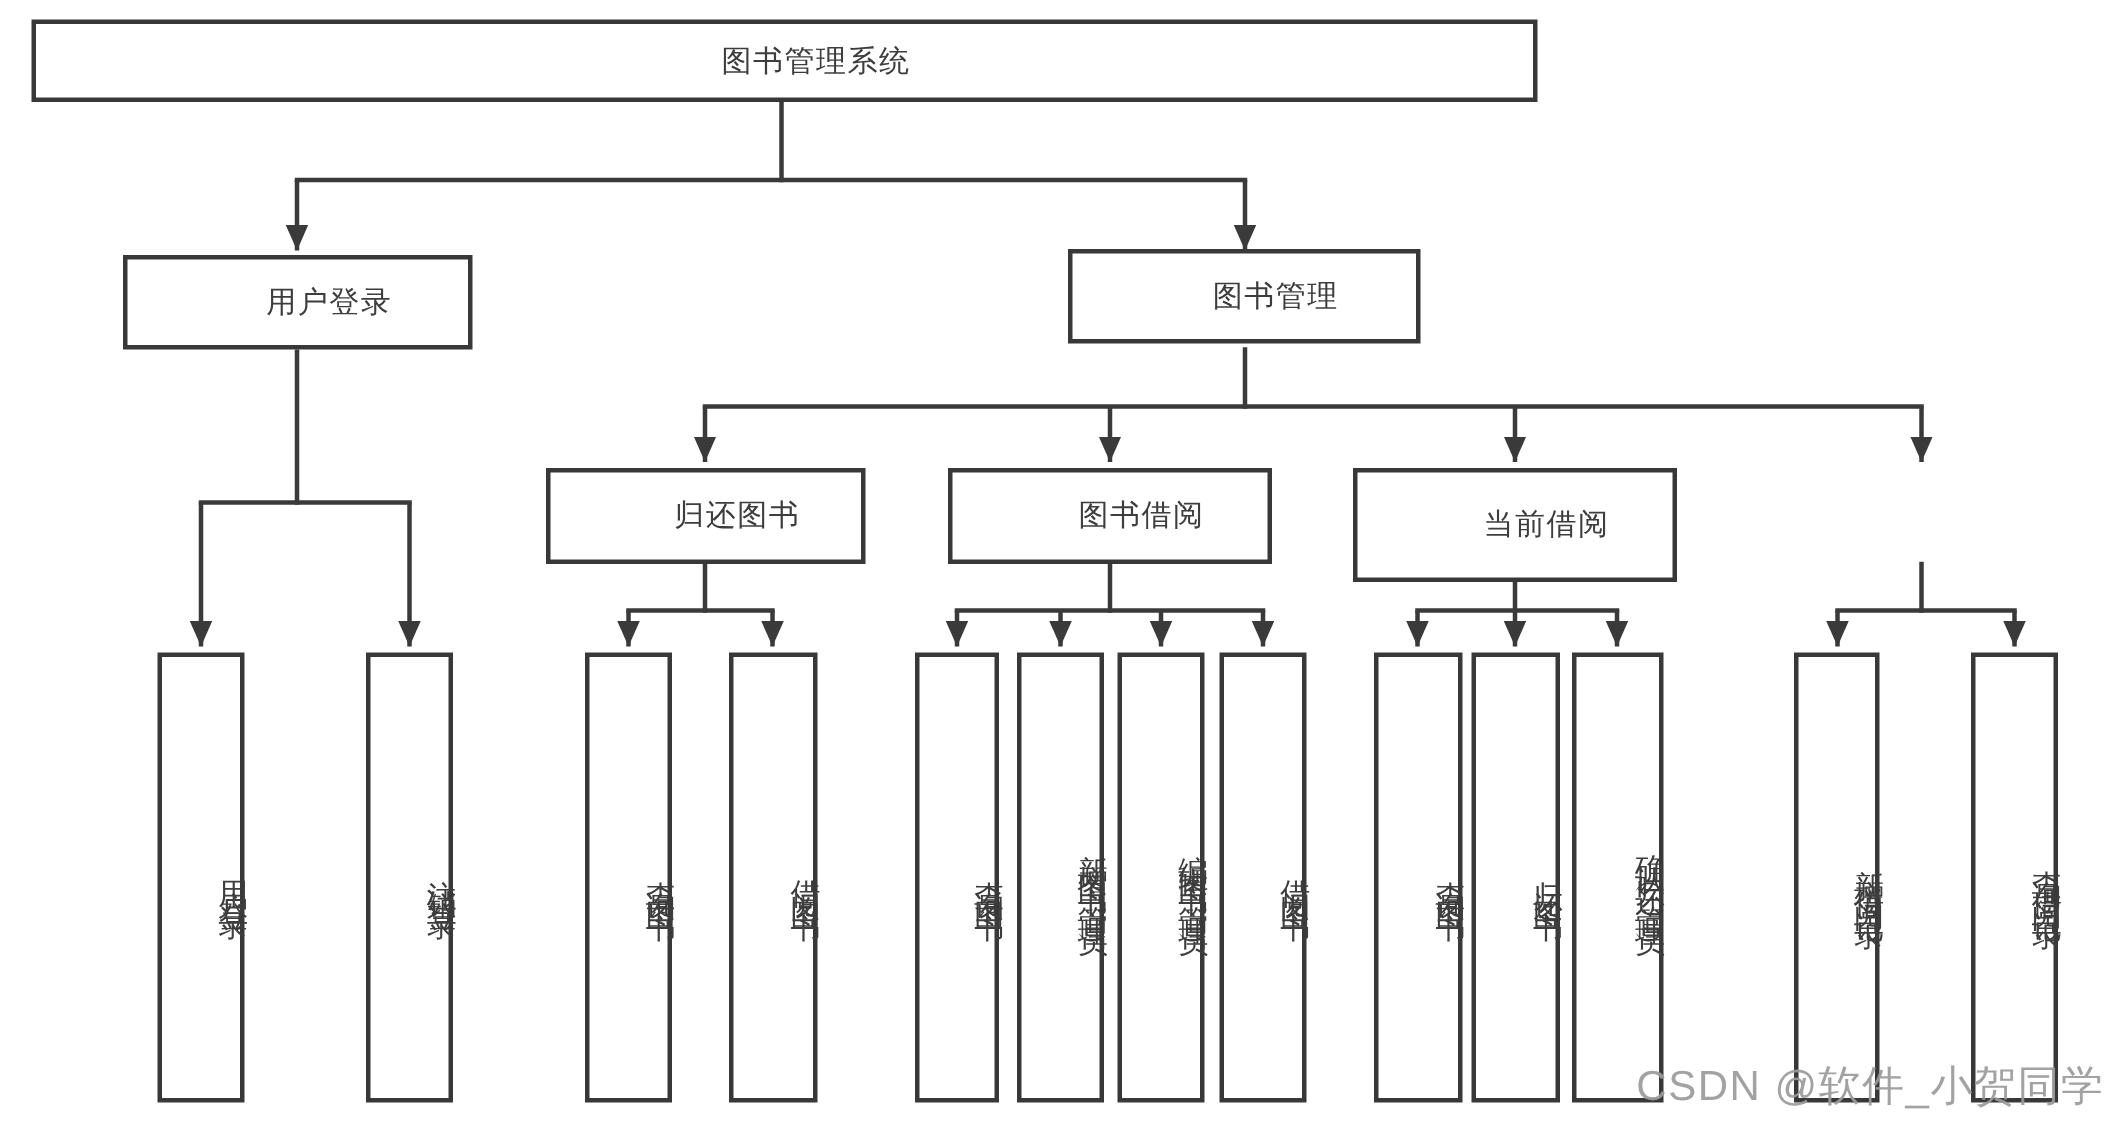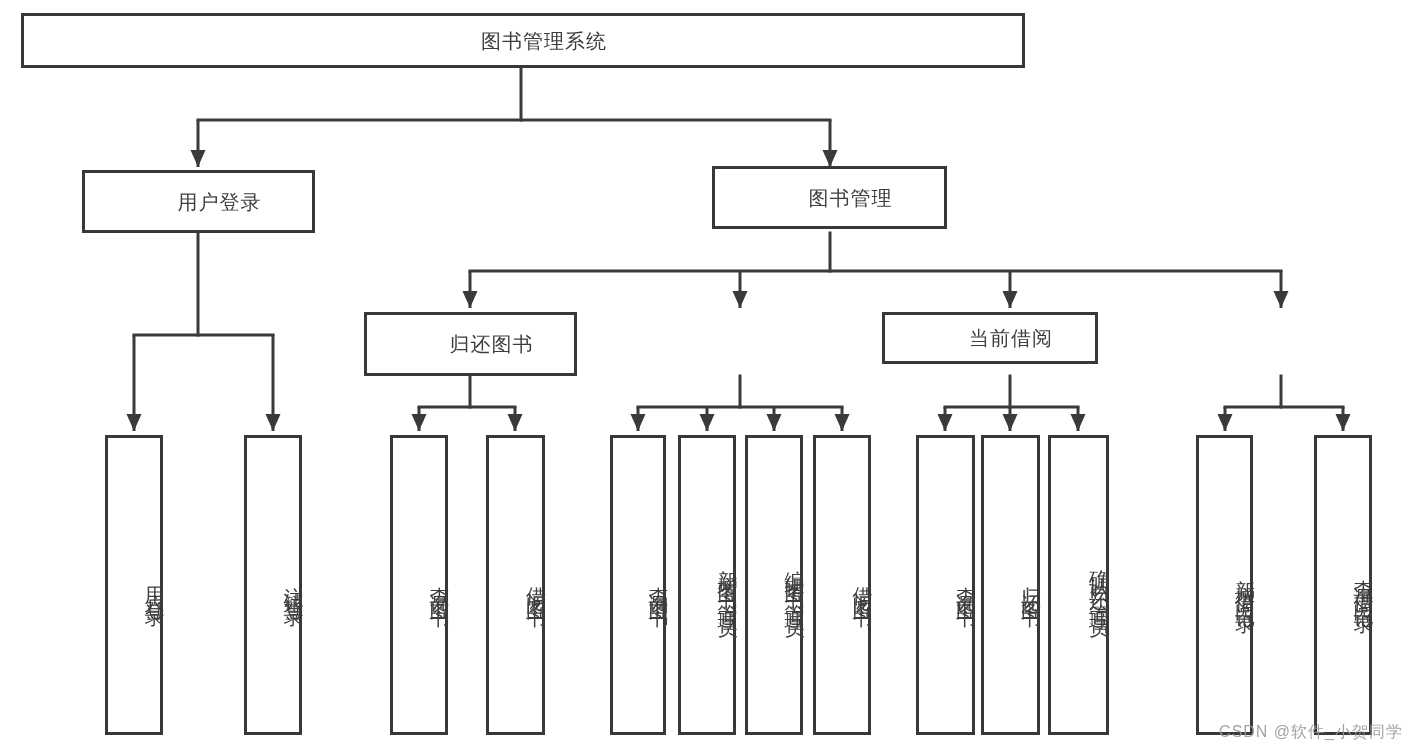--- a/index.html
+++ b/index.html
@@ -28,21 +28,21 @@
   .box.v .lbl{
     writing-mode:vertical-rl;
     text-orientation:mixed;
     letter-spacing:7px;
     white-space:normal;
   }
   .watermark{
     position:absolute;
     right:2px;bottom:4px;
     z-index:6;
-    font-size:16px;
+    font-size:28px;
     letter-spacing:1px;
     color:#9b9b9b;
     opacity:0.92;
   }
 </style>
 </head>
 <body>
 
 <div class="stage">
 
@@ -100,21 +100,24 @@
   <div class="box h" style="left:82px;top:170px;width:233px;height:63px">
     <span class="lbl">用户登录</span>
   </div>
   <div class="box h" style="left:712px;top:166px;width:235px;height:63px">
     <span class="lbl">图书管理</span>
   </div>
 
   <div class="box h" style="left:364px;top:312px;width:213px;height:64px">
     <span class="lbl">归还图书</span>
   </div>
-  <div class="box h" style="left:882px;top:312px;width:216px;height:52px">
+  <div class="box h" style="left:632px;top:312px;width:216px;height:64px">
+    <span class="lbl">图书借阅</span>
+  </div>
+  <div class="box h" style="left:902px;top:312px;width:216px;height:76px">
     <span class="lbl">当前借阅</span>
   </div>
 
   <div class="box v" style="left:105px;top:435px;width:58px;height:300px">
     <span class="lbl">用户登录</span>
   </div>
   <div class="box v" style="left:244px;top:435px;width:58px;height:300px">
     <span class="lbl">注销登录</span>
   </div>
 

